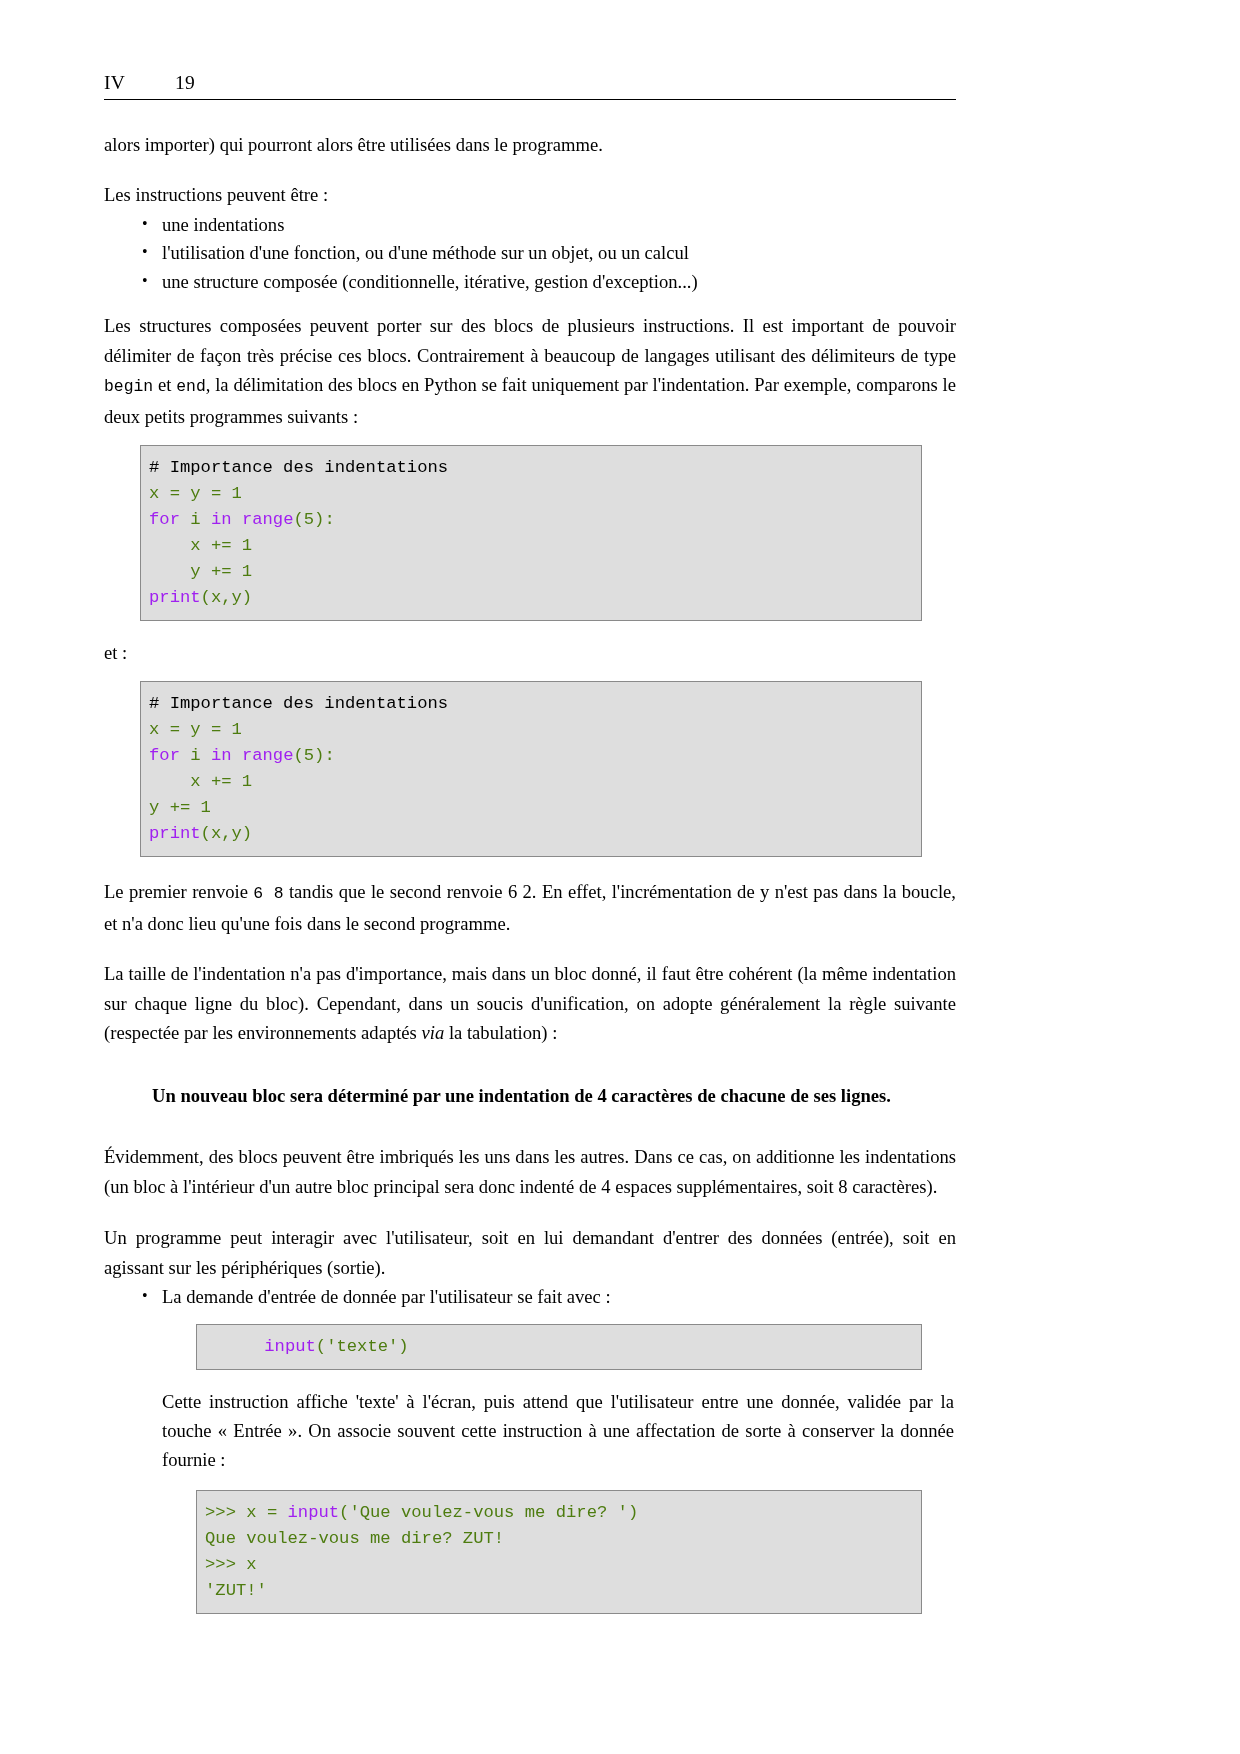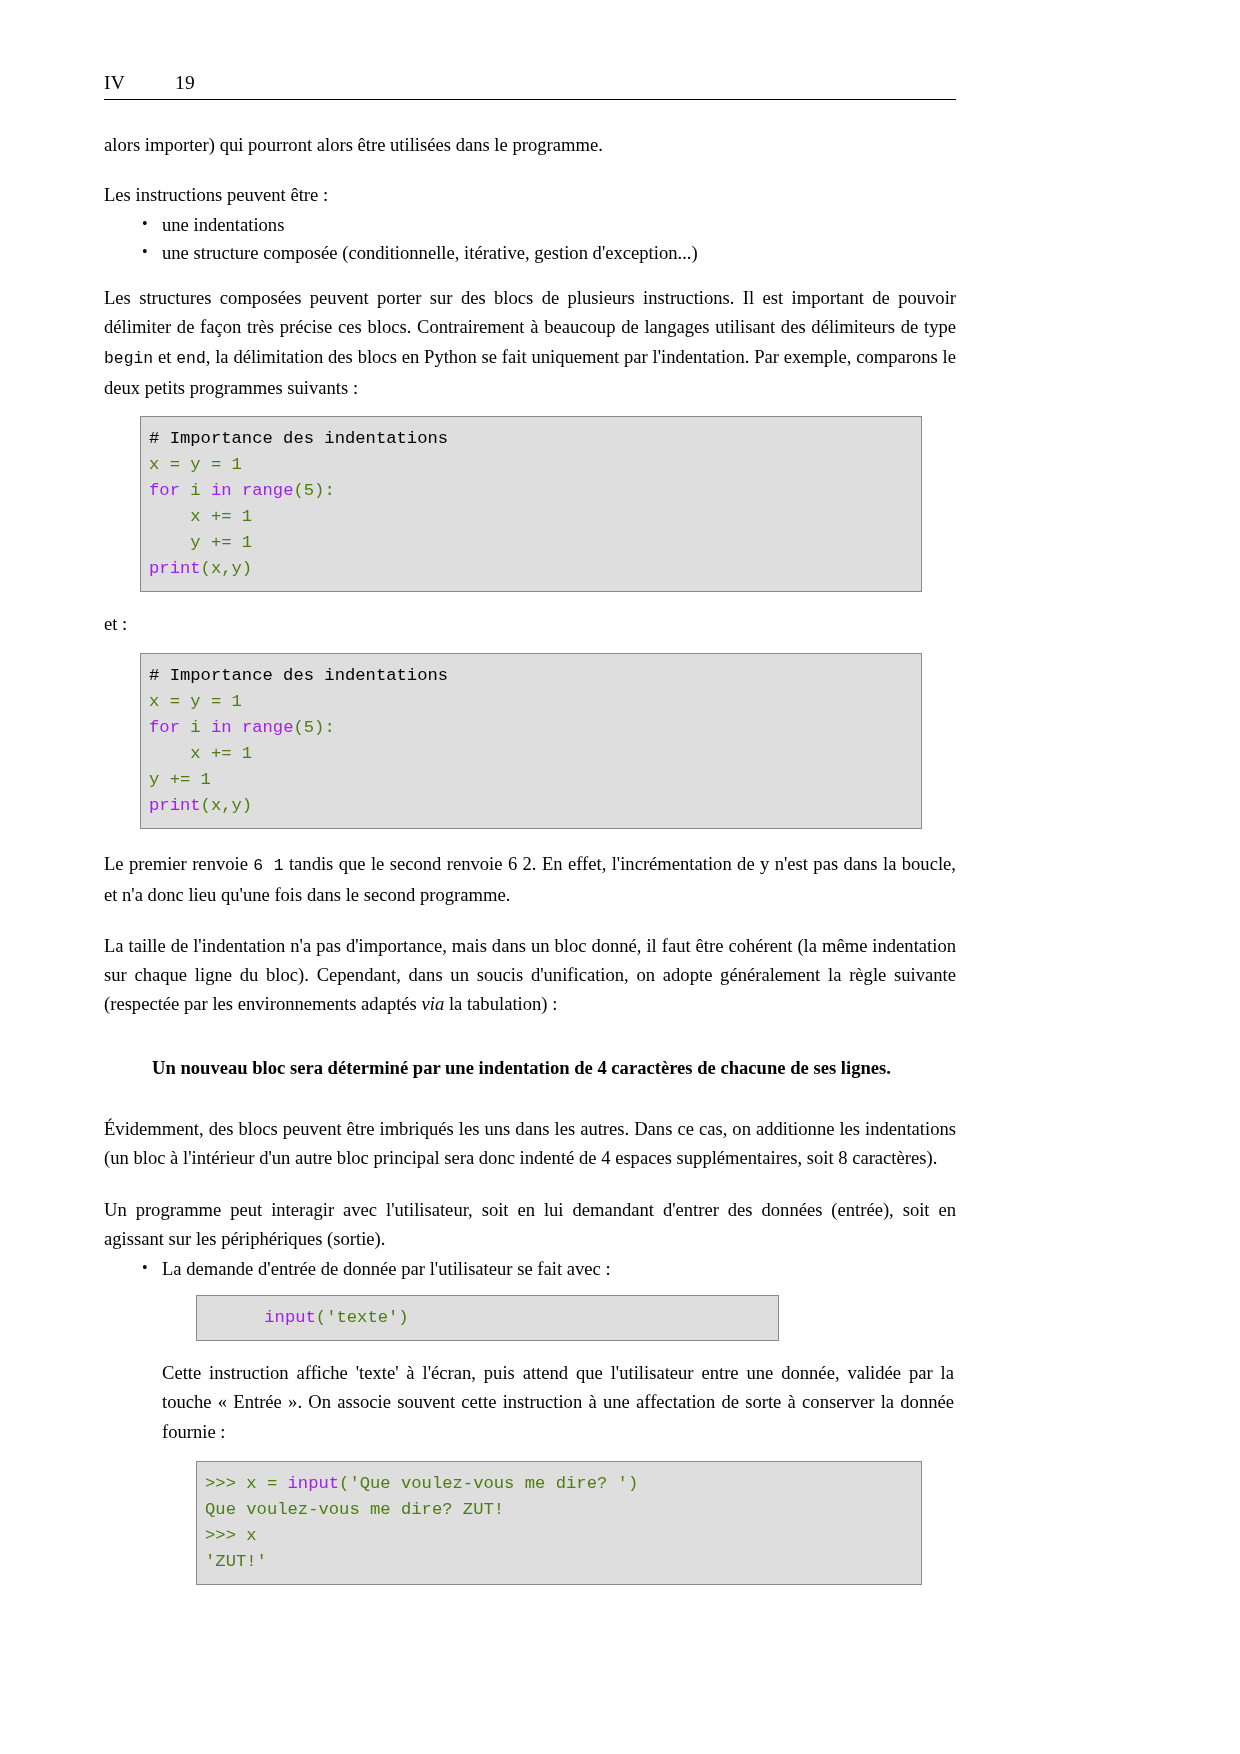--- a/index.html
+++ b/index.html
@@ -97,21 +97,21 @@
     padding: 9px 0 9px 8px;
     box-sizing: border-box;
     white-space: pre;
   }
   .code-line { white-space: pre; }
   .kw   { color: #a020f0; }
   .cmt  { color: #000000; }
   .pln  { color: #4d7c0f; }
 
   .cb-wide { width: 782px; margin-left: 36px; }
-  .cb-mid  { width: 583px; margin-left: 92px; padding-left: 26px; }
+  .cb-mid  { width: 726px; margin-left: 92px; padding-left: 26px; }
   .cb-nar  { width: 726px; margin-left: 92px; }
   .rule-statement {
     font-weight: bold;
     font-size: 18.6px;
     line-height: 29px;
     margin-left: 48px;
     width: 800px;
   }
   .sub-para {
     margin-left: 58px;
@@ -133,37 +133,38 @@
   <div class="header-rule"></div>
 
   <div style="height:30px"></div>
   <p class="body">alors importer) qui pourront alors être utilisées dans le programme.</p>
 
   <div style="height:21px"></div>
   <p class="body">Les instructions peuvent être :</p>
 
   <ul class="bullets">
     <li>une indentations</li>
+    <li>l'utilisation d'une fonction, ou d'une méthode sur un objet, ou un calcul</li>
     <li>une structure composée (conditionnelle, itérative, gestion d'exception...)</li>
   </ul>
 
   <div style="height:16px"></div>
   <p class="body"><span>Les structures composées peuvent porter sur des blocs de plusieurs instructions. Il est important de pouvoir délimiter de façon très précise ces blocs. Contrairement à beaucoup de langages utilisant des délimiteurs de type </span><span class="tt">begin</span><span> et </span><span class="tt">end</span><span>, la délimitation des blocs en Python se fait uniquement par l'indentation. Par exemple, comparons le deux petits programmes suivants :</span></p>
 
   <div style="height:14px"></div>
   <div class="code-block cb-wide" id="cb1"><div class="code-line"><span class="cmt"># Importance des indentations</span></div><div class="code-line"><span class="pln">x = y = 1</span></div><div class="code-line"><span class="kw">for</span><span class="pln"> i </span><span class="kw">in</span><span class="pln"> </span><span class="kw">range</span><span class="pln">(5):</span></div><div class="code-line"><span class="pln">    x += 1</span></div><div class="code-line"><span class="pln">    y += 1</span></div><div class="code-line"><span class="kw">print</span><span class="pln">(x,y)</span></div></div>
 
   <div style="height:17px"></div>
   <p class="body">et :</p>
 
   <div style="height:14px"></div>
   <div class="code-block cb-wide" id="cb2"><div class="code-line"><span class="cmt"># Importance des indentations</span></div><div class="code-line"><span class="pln">x = y = 1</span></div><div class="code-line"><span class="kw">for</span><span class="pln"> i </span><span class="kw">in</span><span class="pln"> </span><span class="kw">range</span><span class="pln">(5):</span></div><div class="code-line"><span class="pln">    x += 1</span></div><div class="code-line"><span class="pln">y += 1</span></div><div class="code-line"><span class="kw">print</span><span class="pln">(x,y)</span></div></div>
 
   <div style="height:20px"></div>
-  <p class="body"><span>Le premier renvoie </span><span class="tt">6 1</span><span> tandis que le second renvoie 6 2. En effet, l'incrémentation de y n'est pas dans la boucle, et n'a donc lieu qu'une fois dans le second programme.</span></p>
+  <p class="body"><span>Le premier renvoie </span><span class="tt">6 8</span><span> tandis que le second renvoie 6 2. En effet, l'incrémentation de y n'est pas dans la boucle, et n'a donc lieu qu'une fois dans le second programme.</span></p>
 
   <div style="height:21px"></div>
   <p class="body"><span>La taille de l'indentation n'a pas d'importance, mais dans un bloc donné, il faut être cohérent (la même indentation sur chaque ligne du bloc). Cependant, dans un soucis d'unification, on adopte généralement la règle suivante (respectée par les environnements adaptés </span><span class="ital">via</span><span> la tabulation) :</span></p>
 
   <div style="height:34px"></div>
   <div class="rule-statement">Un nouveau bloc sera déterminé par une indentation de 4 caractères de chacune de ses lignes.</div>
 
   <div style="height:32px"></div>
   <p class="body">Évidemment, des blocs peuvent être imbriqués les uns dans les autres. Dans ce cas, on additionne les indentations (un bloc à l'intérieur d'un autre bloc principal sera donc indenté de 4 espaces supplémentaires, soit 8 caractères).</p>
 

